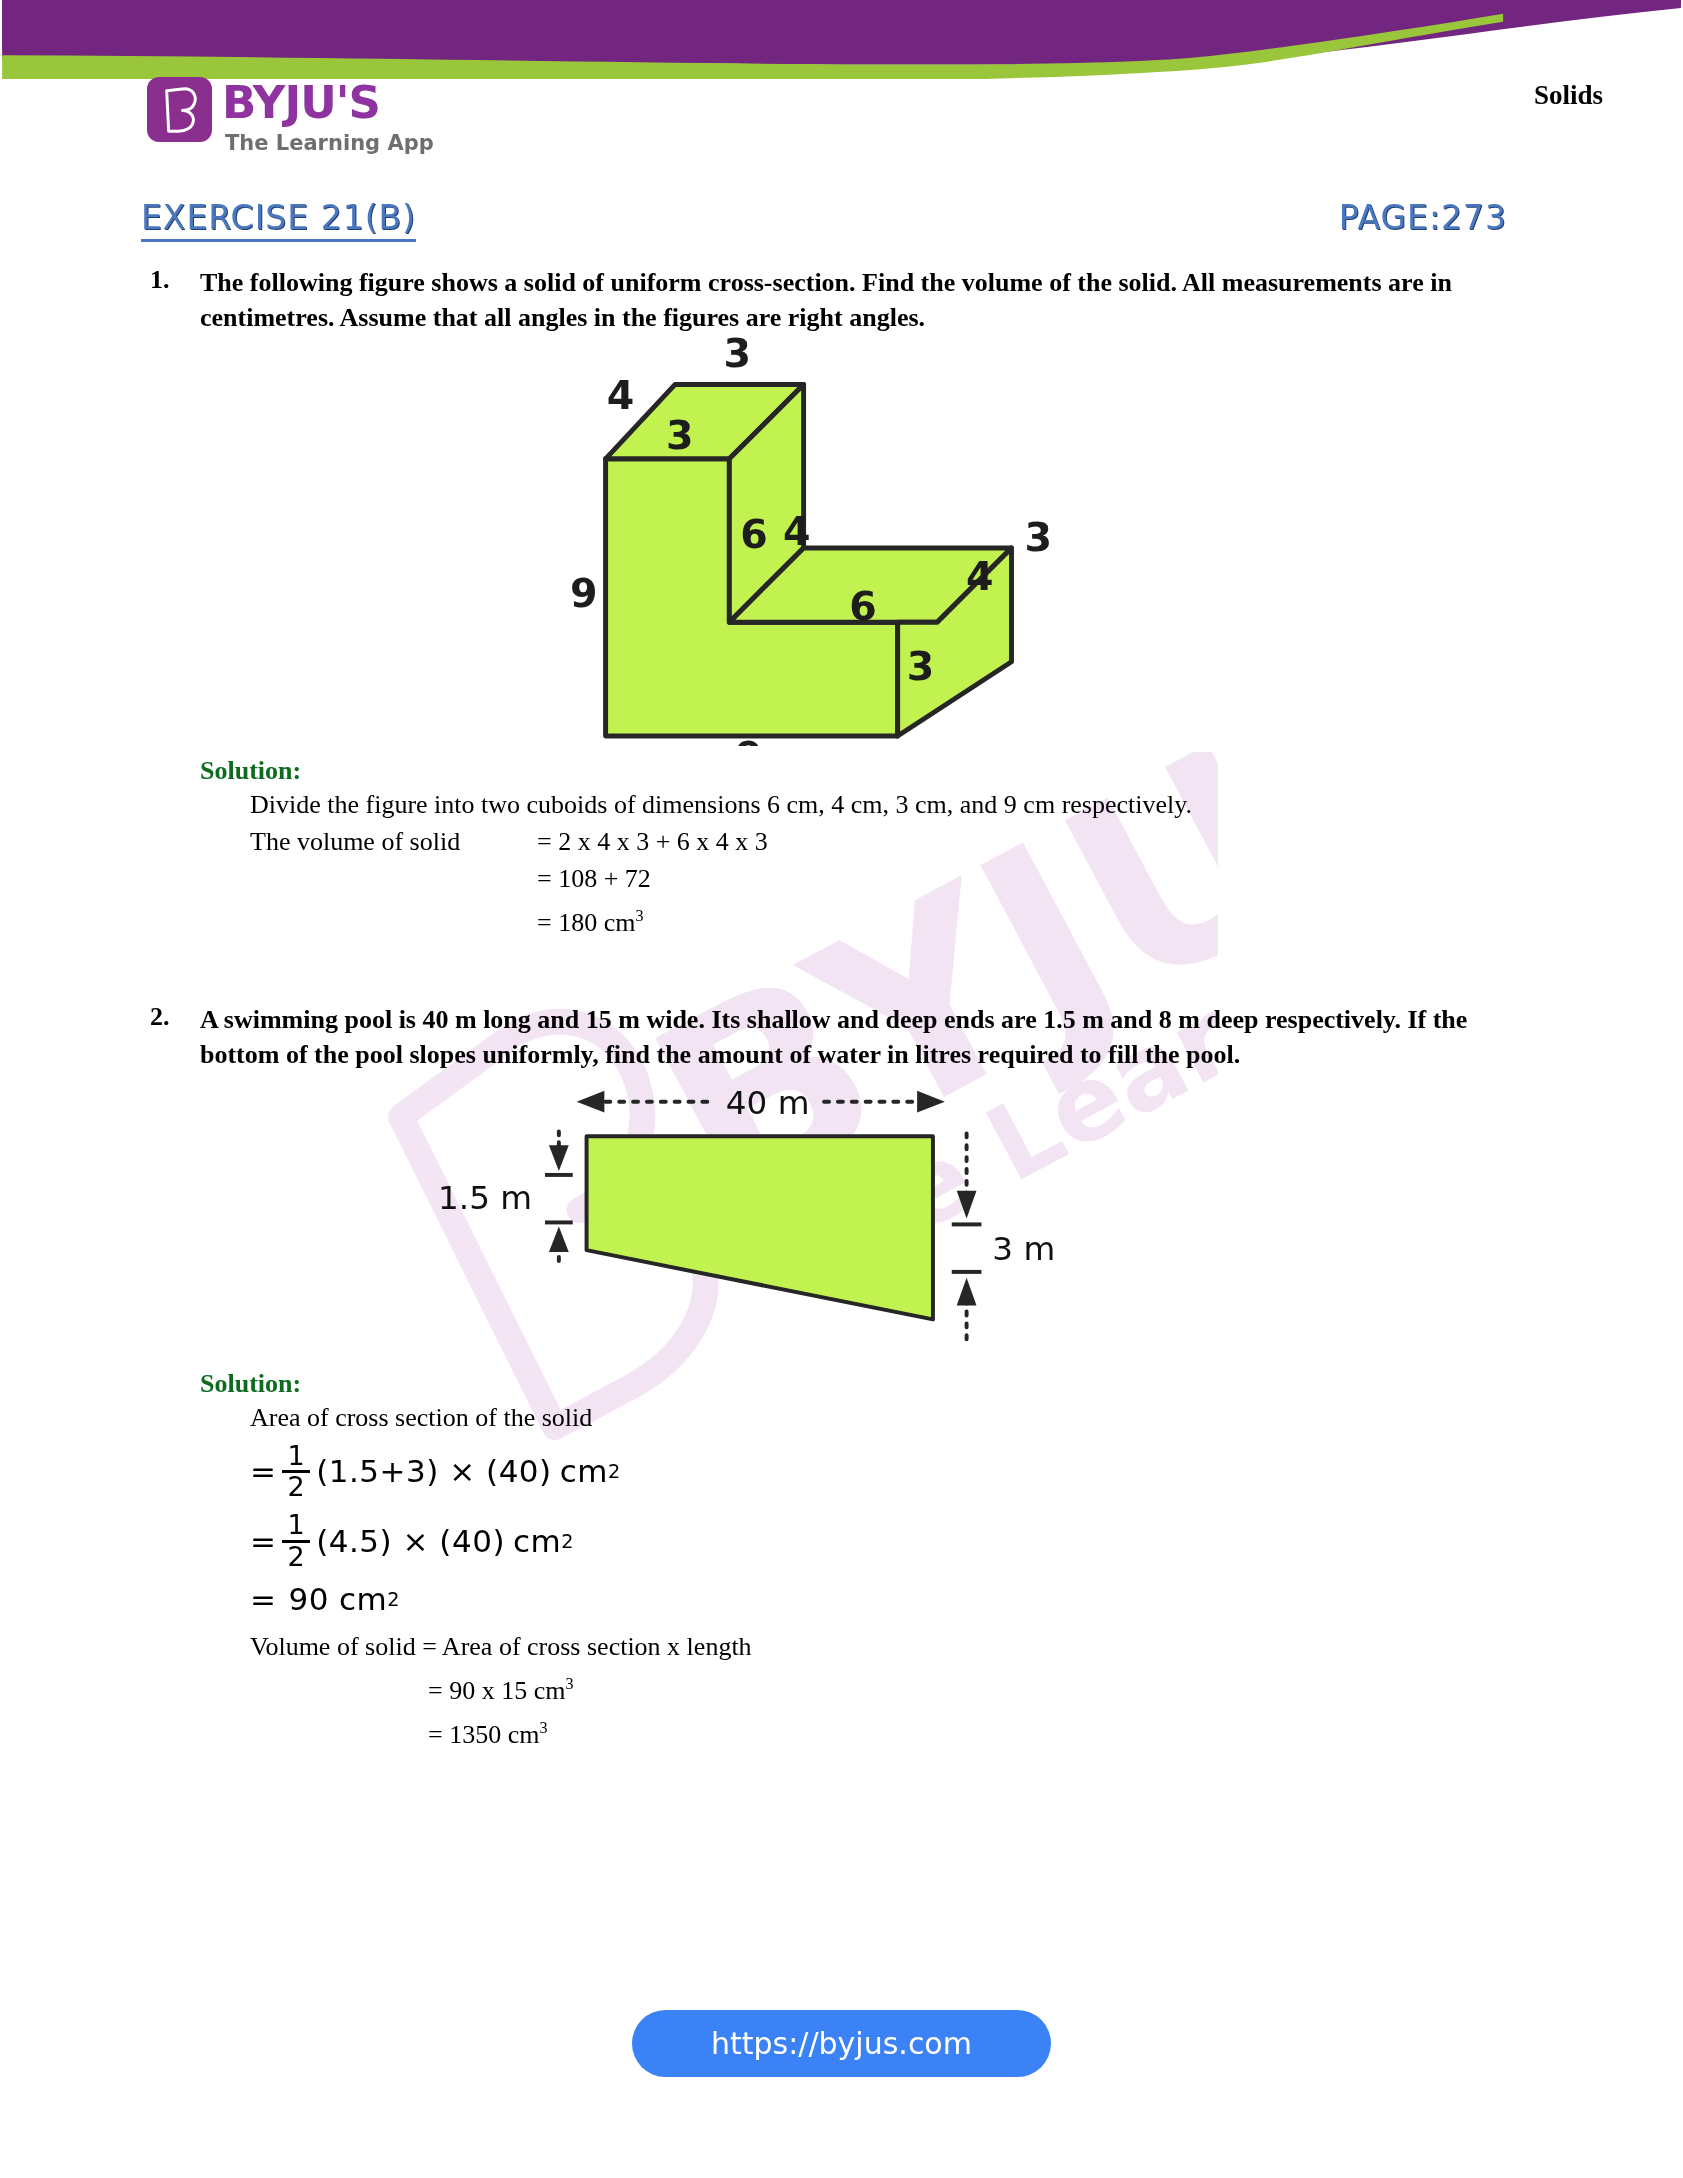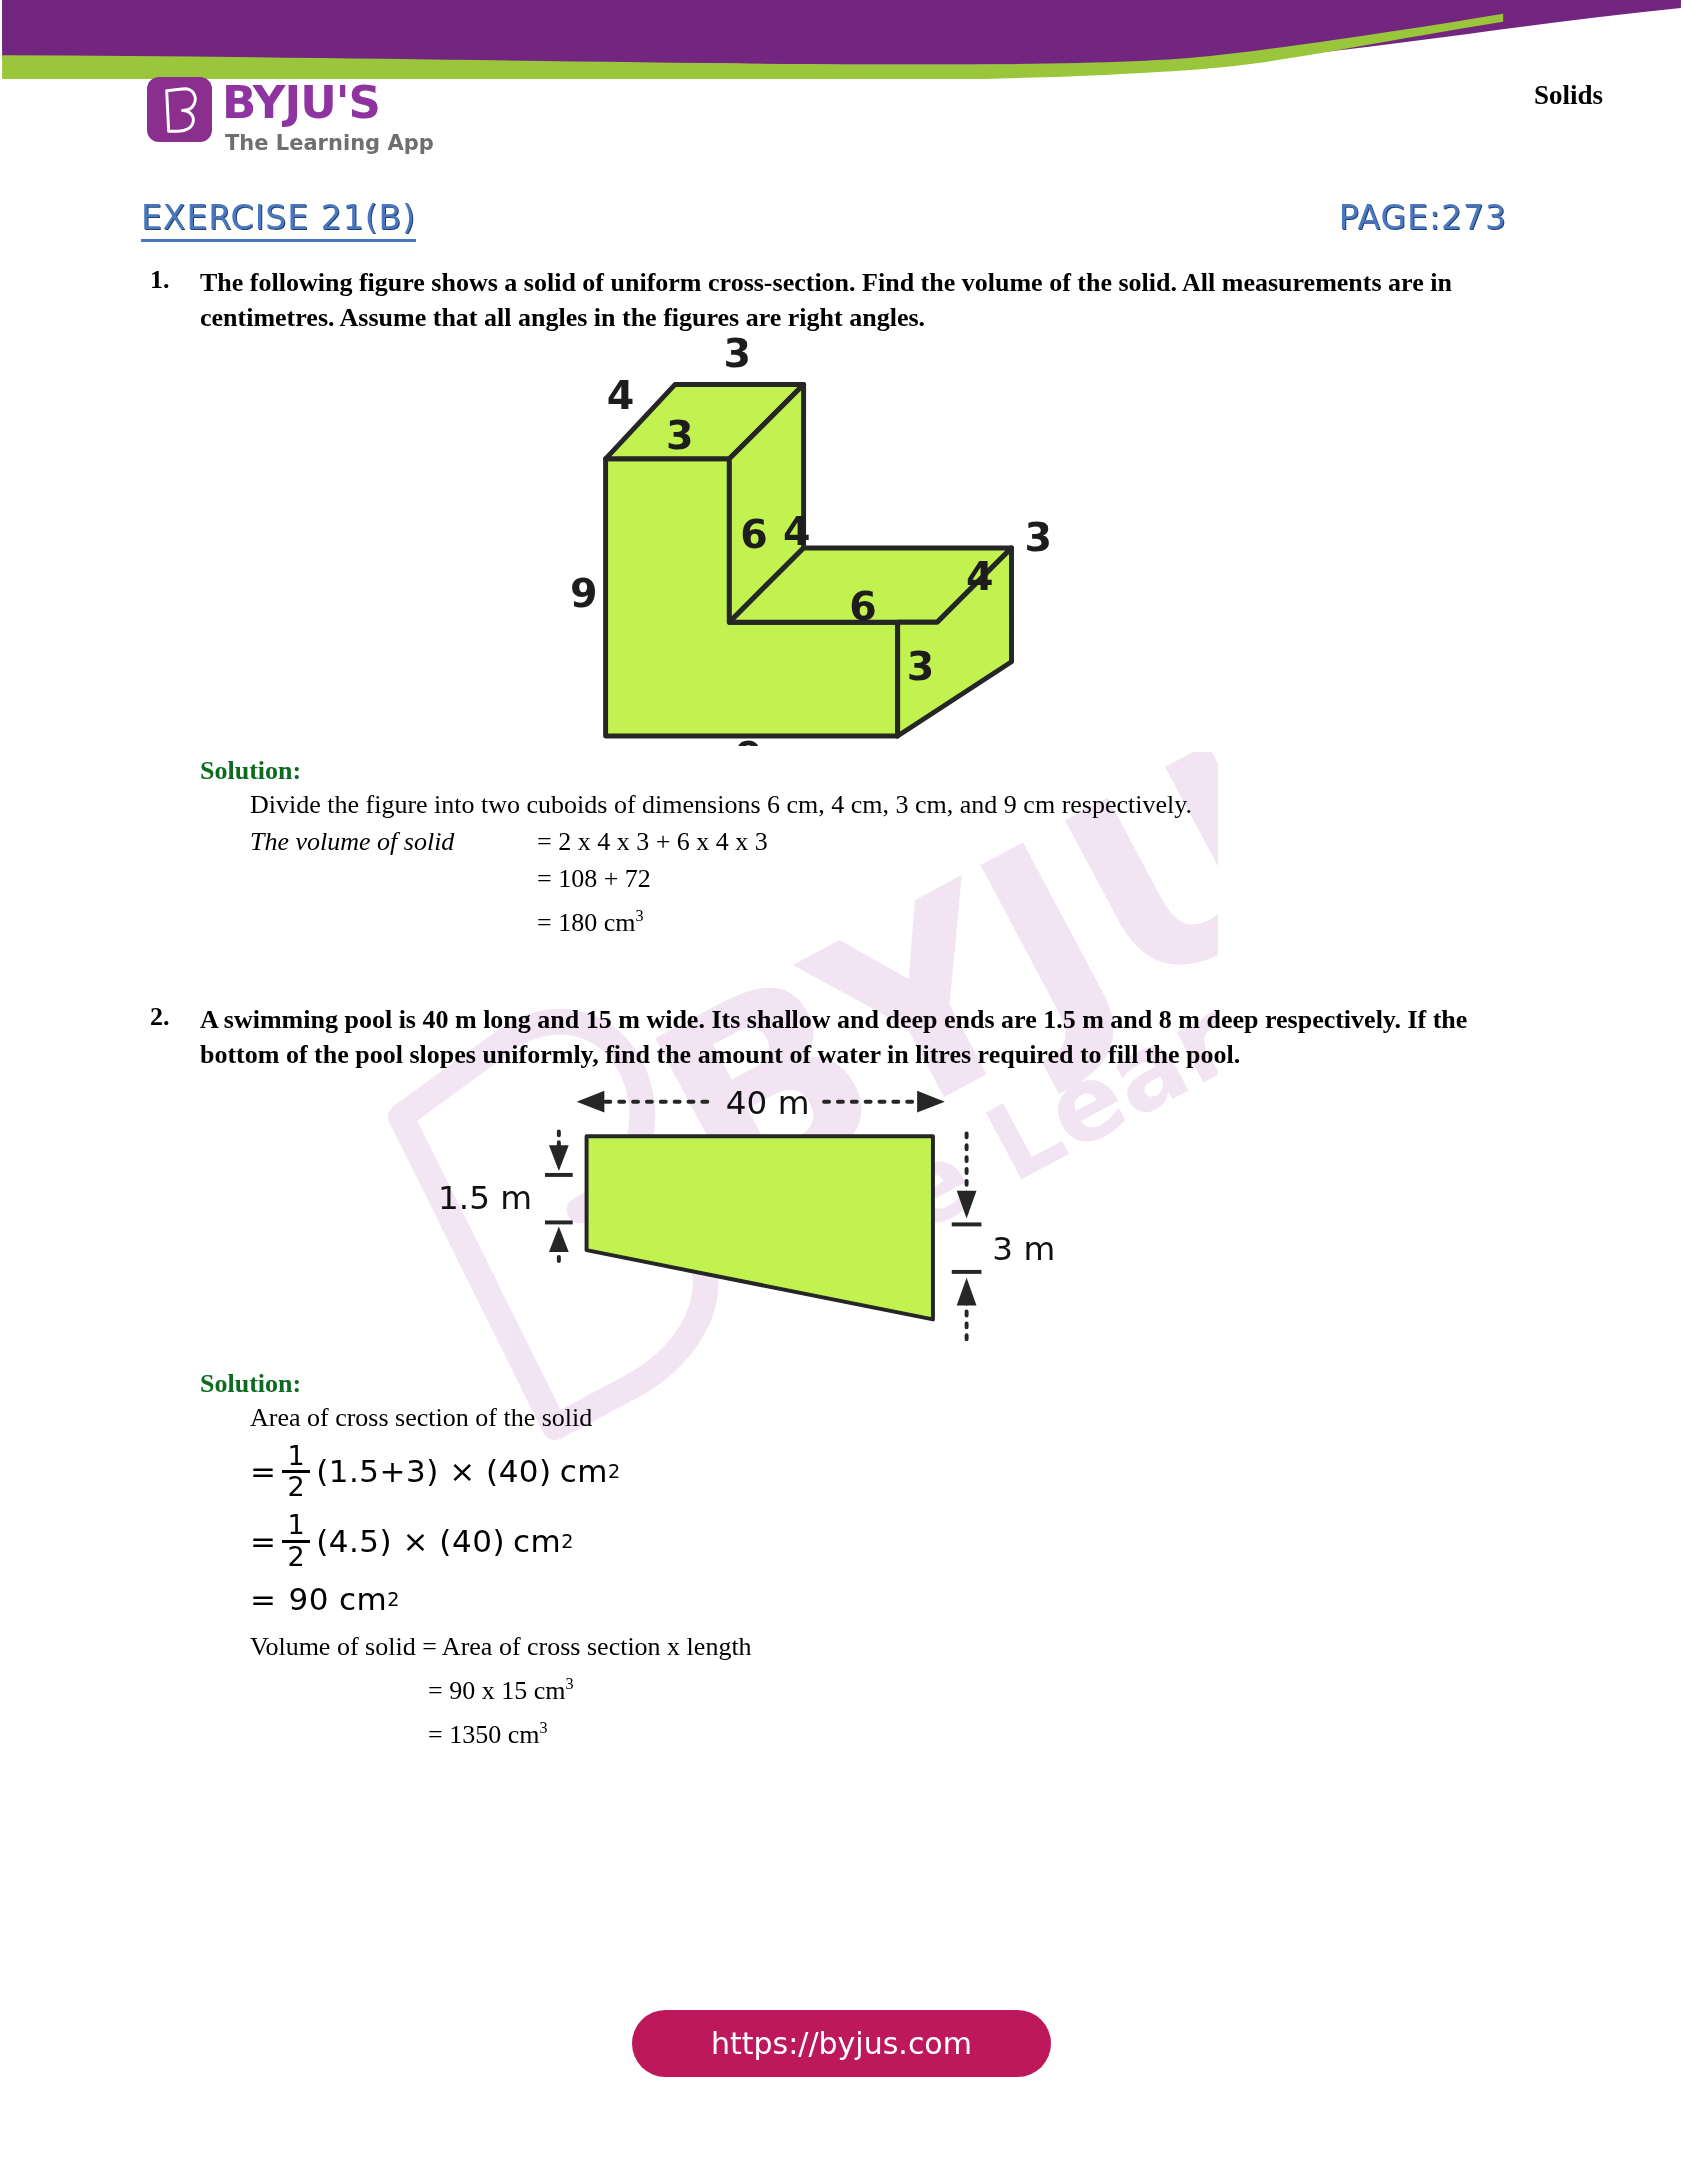--- a/index.html
+++ b/index.html
@@ -146,21 +146,21 @@
     color: #0d6b1f;
     font-weight: bold;
     font-size: 26px;
   }
   .sol-body {
     margin: 0 0 0 238px;
     font-size: 26px;
     line-height: 37px;
   }
   .sol-row { display: flex; }
-  .sol-lead { min-width: 287px; font-style: italic; }
+  .sol-lead { min-width: 287px; }
   .sol-indent { margin-left: 287px; }
 
   sup { font-size: 0.62em; vertical-align: super; }
 
   
   .mathline {
     font-family: "DejaVu Sans", sans-serif;
     font-size: 31px;
     display: flex;
     align-items: center;
@@ -188,21 +188,21 @@
   
   .footer {
     position: absolute;
     left: 0; top: 2010px;
     width: 1683px;
     text-align: center;
     z-index: 6;
   }
   .url-pill {
     display: inline-block;
-    background: #be185d;
+    background: #3b82f6;
     color: #ffffff;
     font-family: "DejaVu Sans", sans-serif;
     font-size: 30px;
     padding: 16px 79px;
     border-radius: 34px;
   }
 </style>
 </head>
 <body>
 

